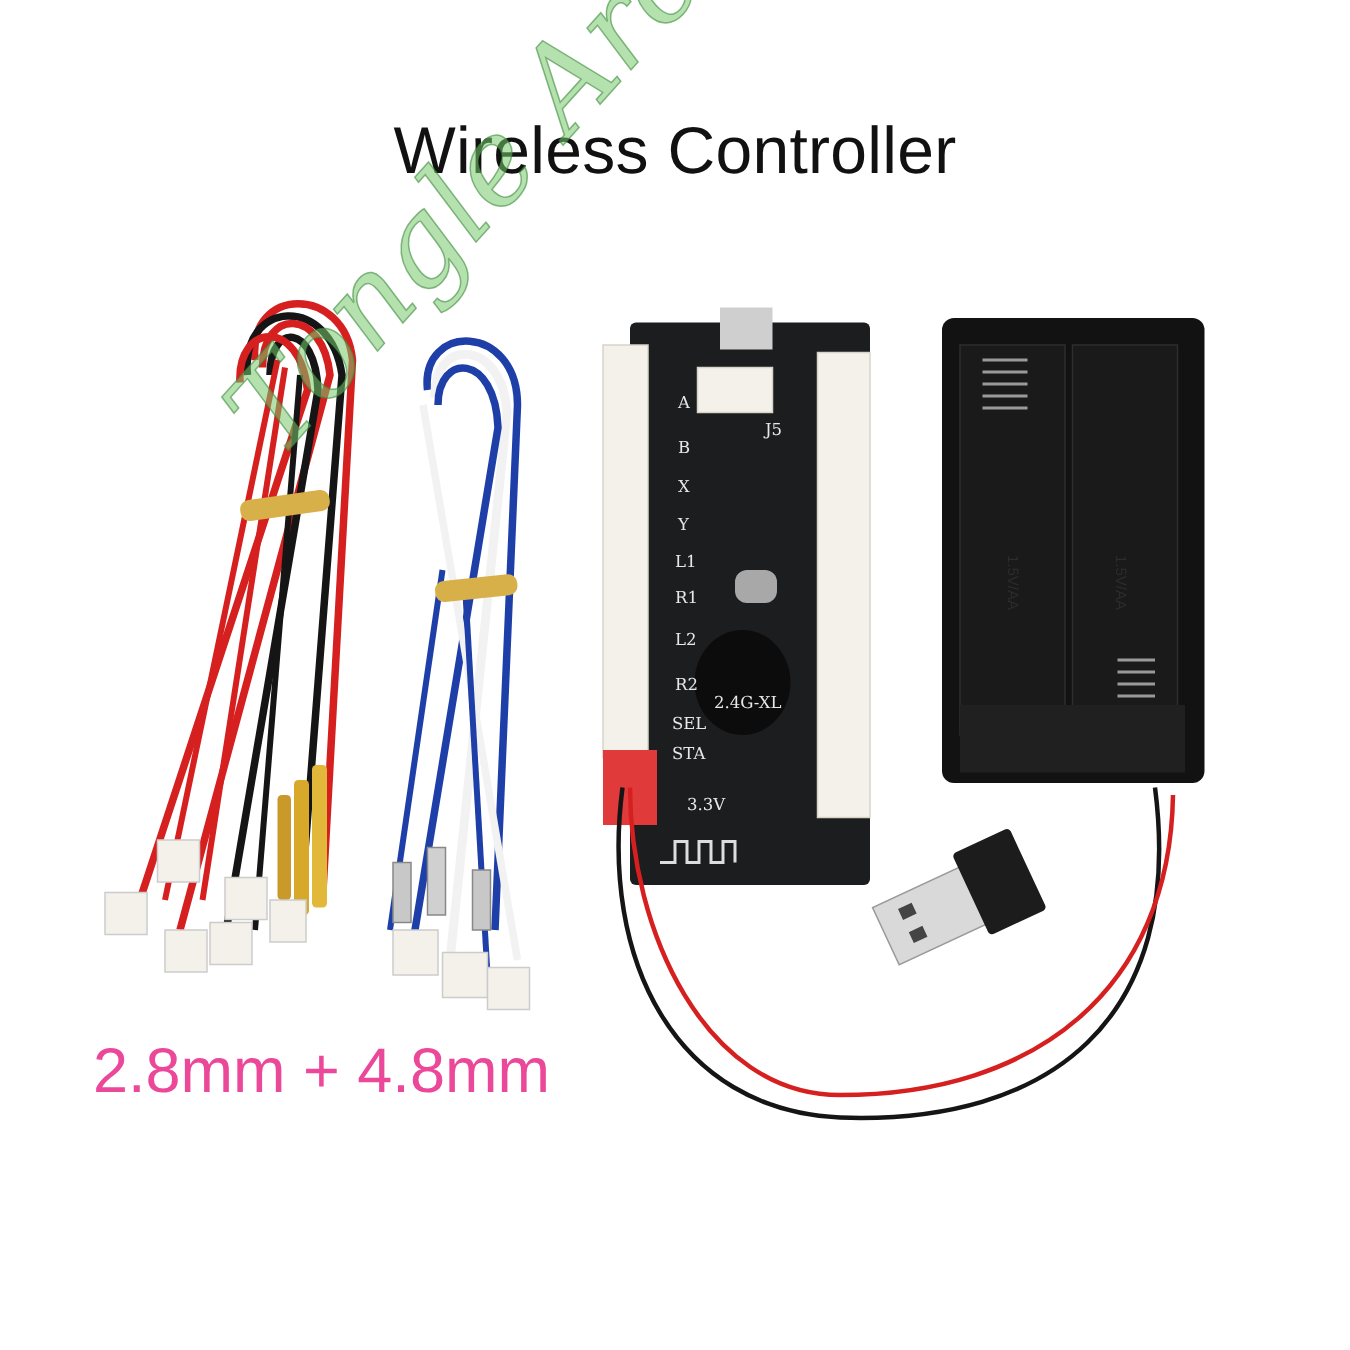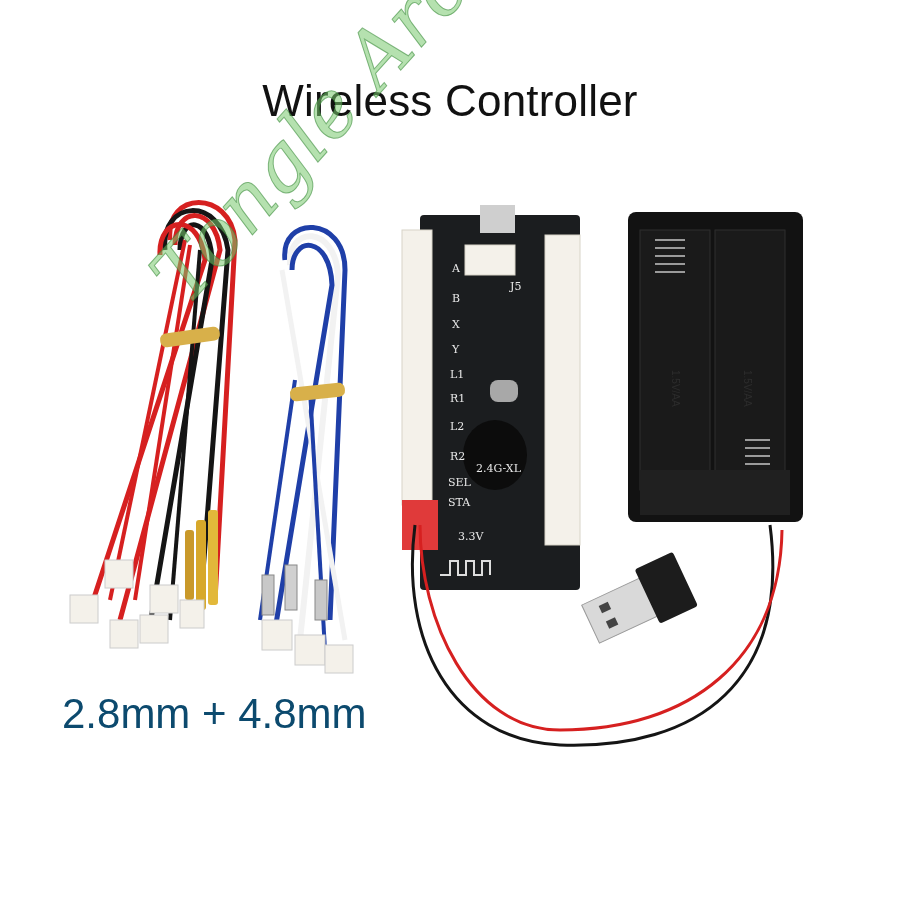--- a/index.html
+++ b/index.html
@@ -1,20 +1,20 @@
 <!DOCTYPE html>
 <html><head>
 <meta charset="utf-8">
 <style>
   html, body { margin: 0; padding: 0; background: #ffffff; }
   body { width: 900px; height: 900px; position: relative; overflow: hidden;
          font-family: "Liberation Sans", sans-serif; }
   .title { position: absolute; left: 0; right: 0; top: 76px; text-align: center;
            font-size: 44px; color: #111; letter-spacing: 0.2px; }
-  .caption { position: absolute; left: 62px; top: 690px; font-size: 42px; color: #0c4a6e; }
+  .caption { position: absolute; left: 62px; top: 690px; font-size: 42px; color: #ec4899; }
   .photo { position: absolute; left: 0; top: 0; width: 900px; height: 900px; }
   .pcb-label { font-family: "DejaVu Serif", serif; fill: #e8e8e8; font-size: 11px; }
   .watermark { position: absolute; left: 200px; top: 230px; font-family: "DejaVu Serif", serif;
                font-style: italic; font-size: 78px; color: rgba(120,200,110,0.55);
                transform: rotate(-48deg); transform-origin: left bottom; white-space: nowrap;
                -webkit-text-stroke: 1px rgba(60,140,60,0.6); pointer-events: none; }
 </style>
 </head>
 <body>
 

